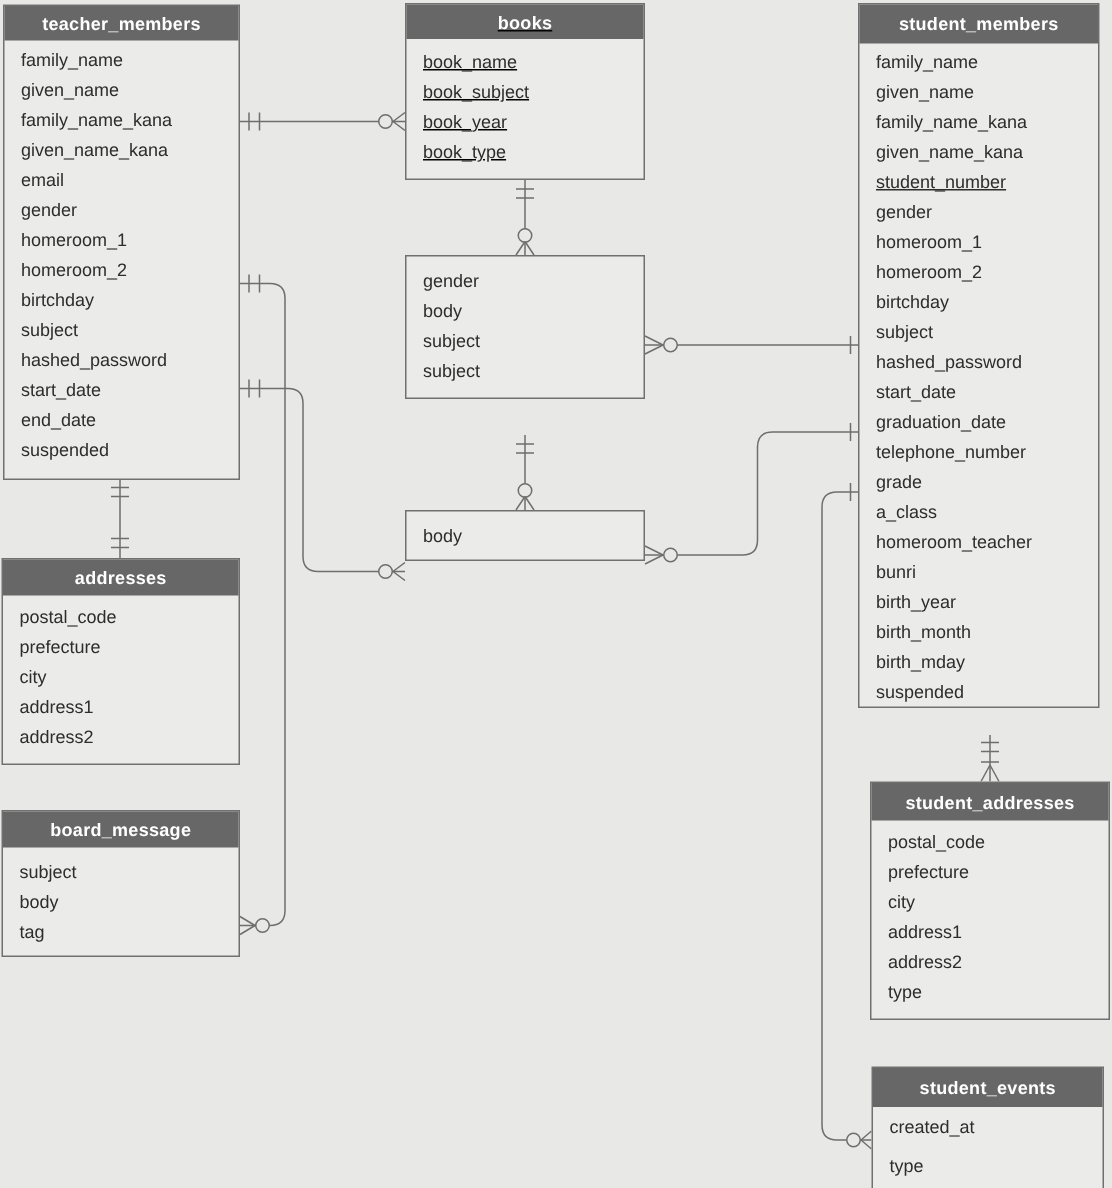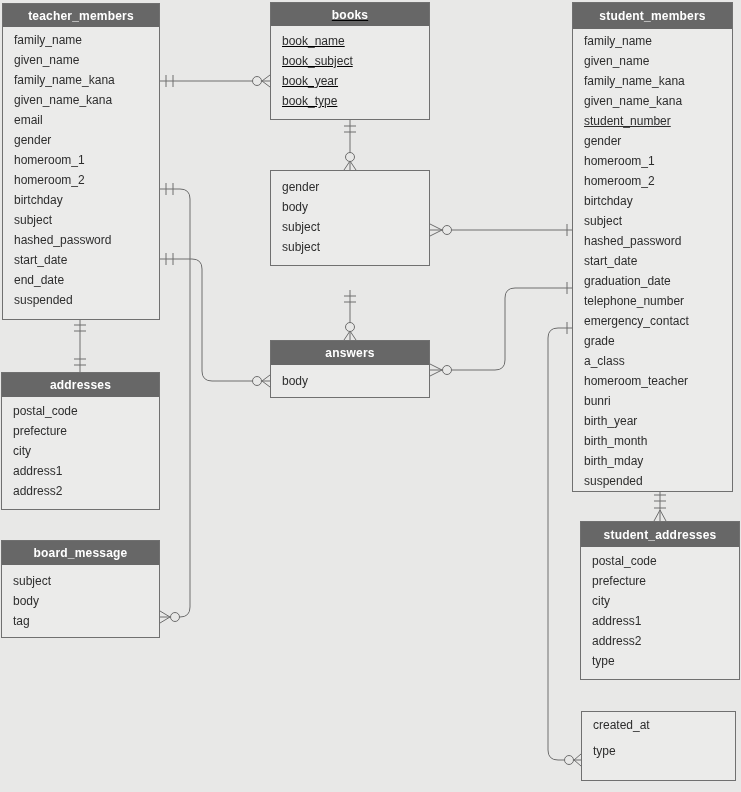--- a/index.html
+++ b/index.html
@@ -165,21 +165,20 @@
       </div>
       <div class="entity" style="left: 270px; top: 170px; width: 160px;">
         <div class="entity-rows" style="padding-top: 6px; padding-bottom: 8px;">
           <div class="field-row" style="height: 20px;">gender</div>
           <div class="field-row" style="height: 20px;">body</div>
           <div class="field-row" style="height: 20px;">subject</div>
           <div class="field-row" style="height: 20px;">subject</div>
         </div>
       </div>
       <div class="entity" style="left: 270px; top: 340px; width: 160px;">
-        <div class="entity-header" style="height: 24px;">answers</div>
         <div class="entity-rows" style="padding-top: 6px; padding-bottom: 6px;">
           <div class="field-row" style="height: 20px;">body</div>
         </div>
       </div>
       <div class="entity" style="left: 572px; top: 2px; width: 161px;">
         <div class="entity-header" style="height: 26px;">student_members</div>
         <div class="entity-rows" style="padding-top: 2px; padding-bottom: 0px;">
           <div class="field-row" style="height: 20px;">family_name</div>
           <div class="field-row" style="height: 20px;">given_name</div>
           <div class="field-row" style="height: 20px;">family_name_kana</div>
@@ -187,21 +186,20 @@
           <div class="field-row" style="height: 20px; text-decoration: underline;">student_number</div>
           <div class="field-row" style="height: 20px;">gender</div>
           <div class="field-row" style="height: 20px;">homeroom_1</div>
           <div class="field-row" style="height: 20px;">homeroom_2</div>
           <div class="field-row" style="height: 20px;">birtchday</div>
           <div class="field-row" style="height: 20px;">subject</div>
           <div class="field-row" style="height: 20px;">hashed_password</div>
           <div class="field-row" style="height: 20px;">start_date</div>
           <div class="field-row" style="height: 20px;">graduation_date</div>
           <div class="field-row" style="height: 20px;">telephone_number</div>
-          <div class="field-row" style="height: 20px;">emergency_contact</div>
           <div class="field-row" style="height: 20px;">grade</div>
           <div class="field-row" style="height: 20px;">a_class</div>
           <div class="field-row" style="height: 20px;">homeroom_teacher</div>
           <div class="field-row" style="height: 20px;">bunri</div>
           <div class="field-row" style="height: 20px;">birth_year</div>
           <div class="field-row" style="height: 20px;">birth_month</div>
           <div class="field-row" style="height: 20px;">birth_mday</div>
           <div class="field-row" style="height: 20px;">suspended</div>
         </div>
       </div>
@@ -228,19 +226,20 @@
         <div class="entity-rows" style="padding-top: 4px; padding-bottom: 8px;">
           <div class="field-row" style="height: 20px;">postal_code</div>
           <div class="field-row" style="height: 20px;">prefecture</div>
           <div class="field-row" style="height: 20px;">city</div>
           <div class="field-row" style="height: 20px;">address1</div>
           <div class="field-row" style="height: 20px;">address2</div>
           <div class="field-row" style="height: 20px;">type</div>
         </div>
       </div>
       <div class="entity" style="left: 581px; top: 711px; width: 155px;">
+        <div class="entity-header" style="height: 26px;">student_events</div>
         <div class="entity-rows" style="padding-top: 0px; padding-bottom: 16px;">
           <div class="field-row" style="height: 26px;">created_at</div>
           <div class="field-row" style="height: 26px;">type</div>
         </div>
       </div>
     </div>
 </div>
 
 </body></html>

